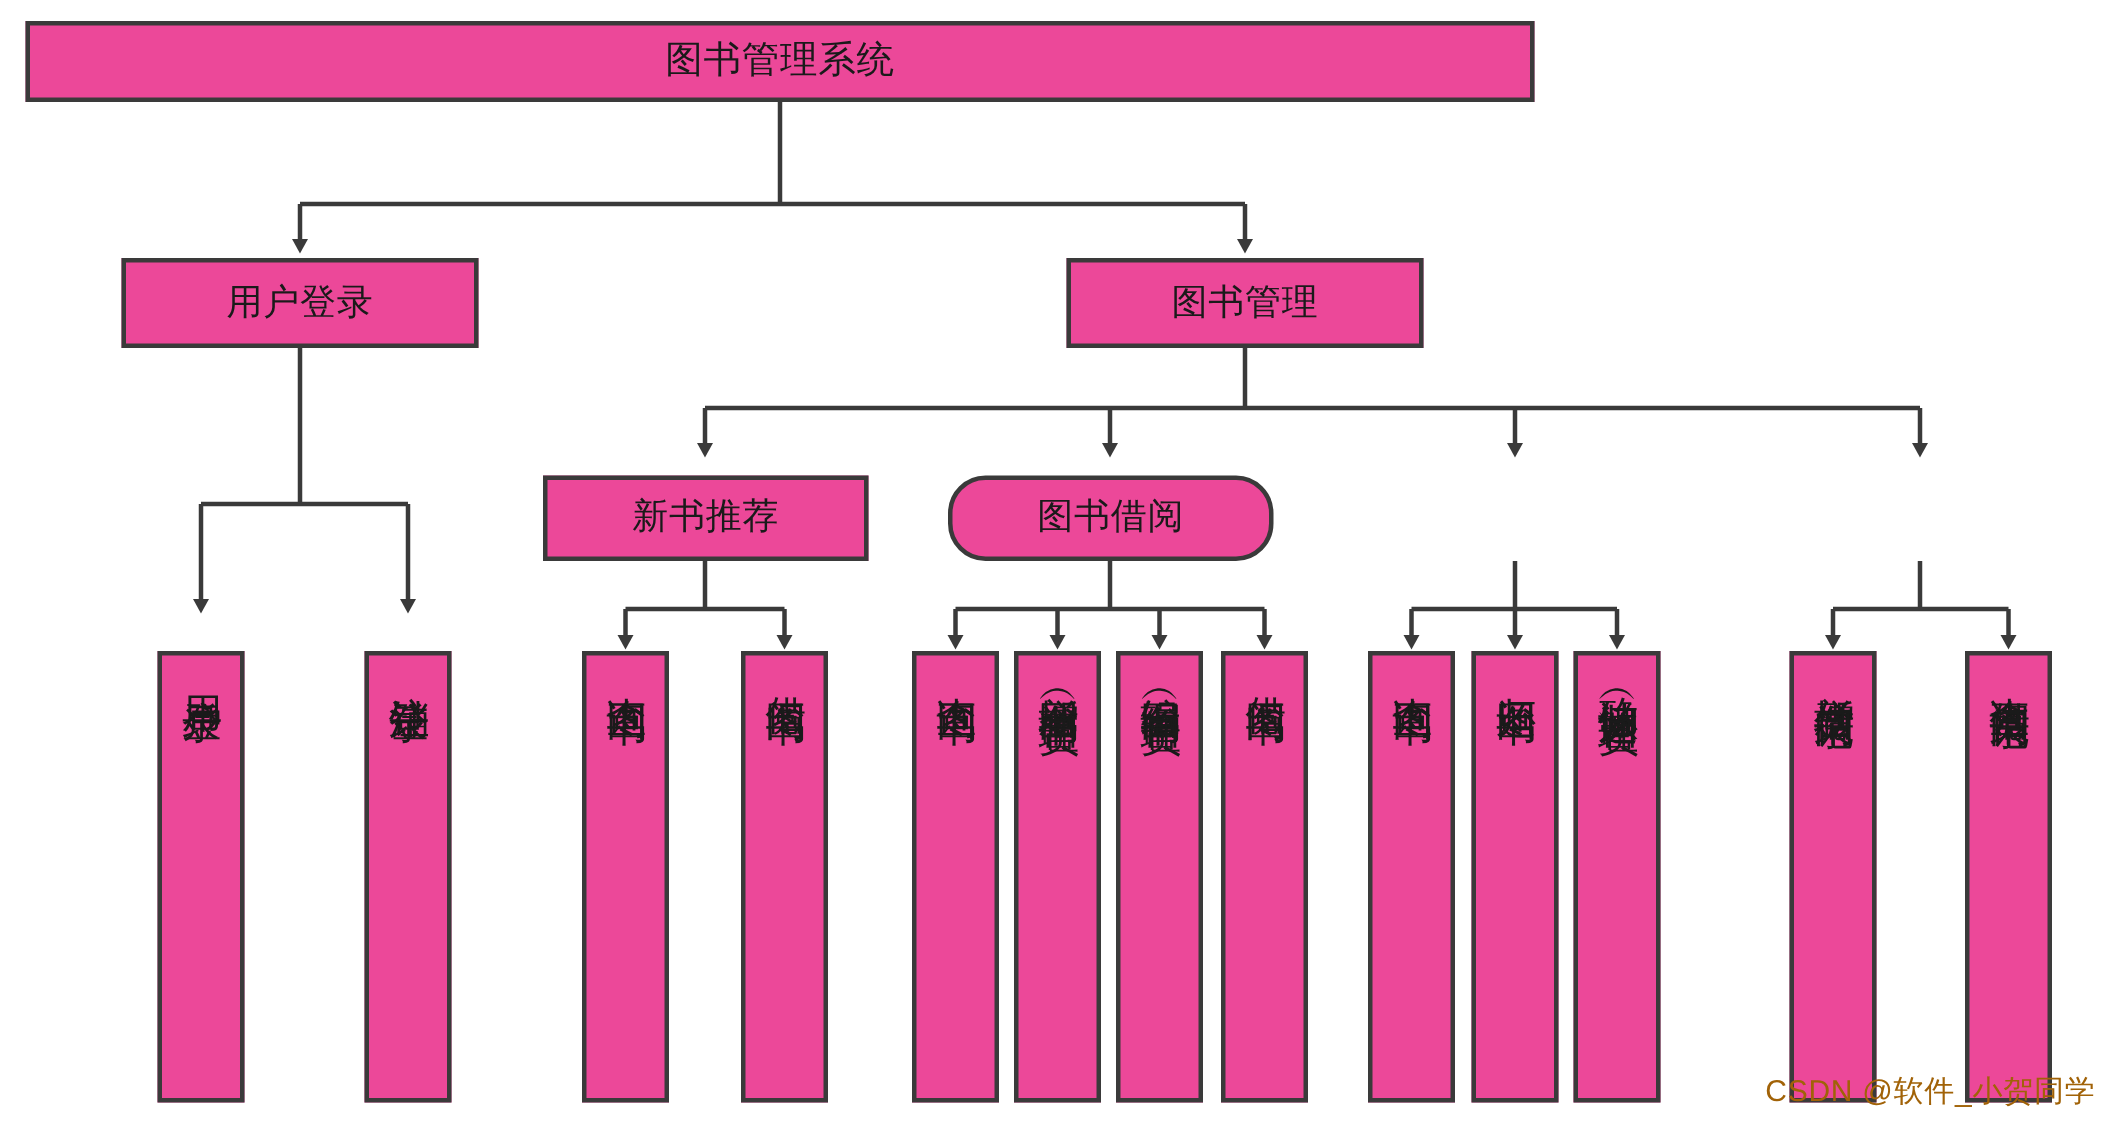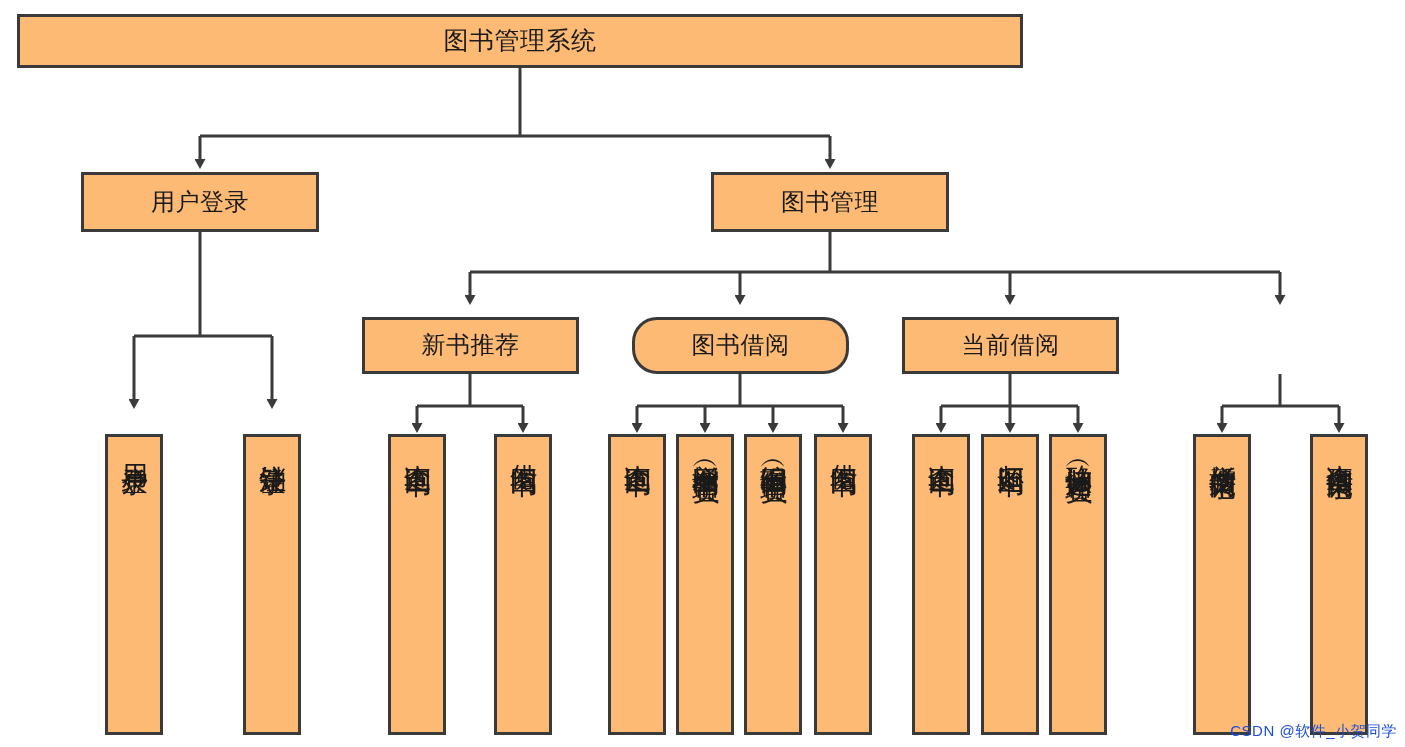--- a/index.html
+++ b/index.html
@@ -22,21 +22,21 @@
     left: 0;
     top: 0;
     width: 1405px;
     height: 747px;
     pointer-events: none;
   }
   .node {
     position: absolute;
     box-sizing: border-box;
     border: 3px solid #3a3a3a;
-    background: #fdba74;
+    background: #ec4899;
     display: flex;
     align-items: center;
     justify-content: center;
     color: #1a1a1a;
   }
   .node .label {
     display: block;
     text-align: center;
     line-height: 1.18;
   }
@@ -57,22 +57,22 @@
     text-orientation: upright;
     font-size: 27px;
     line-height: 1.02;
     letter-spacing: 2px;
     white-space: nowrap;
   }
   .watermark {
     position: absolute;
     right: 8px;
     bottom: 6px;
-    font-size: 15px;
-    color: #1d4ed8;
+    font-size: 20px;
+    color: #a16207;
     white-space: nowrap;
     letter-spacing: 0.5px;
   }
 </style>
 </head>
 <body>
 
 <div id="canvas">
 
   <svg class="edges" viewBox="0 0 1405 747" xmlns="http://www.w3.org/2000/svg">
@@ -136,23 +136,20 @@
   <div class="node horiz" style="left:362px; top:317px; width:217px; height:57px;">
     <span class="label">新书推荐</span>
   </div>
 
   <div class="node horiz" style="left:711px; top:172px; width:238px; height:60px;">
     <span class="label">图书管理</span>
   </div>
   <div class="node horiz" style="left:632px; top:317px; width:217px; height:57px;border-radius:25px;">
     <span class="label">图书借阅</span>
   </div>
-  <div class="node horiz" style="left:902px; top:317px; width:217px; height:57px;">
-    <span class="label">当前借阅</span>
-  </div>
 
   <div class="node vert" style="left:105px; top:434px; width:58px; height:301px;">
     <span class="label">用户登录</span>
   </div>
   <div class="node vert" style="left:243px; top:434px; width:58px; height:301px;">
     <span class="label">注销登录</span>
   </div>
 
   <div class="node vert" style="left:388px; top:434px; width:58px; height:301px;">
     <span class="label">查询图书</span>

